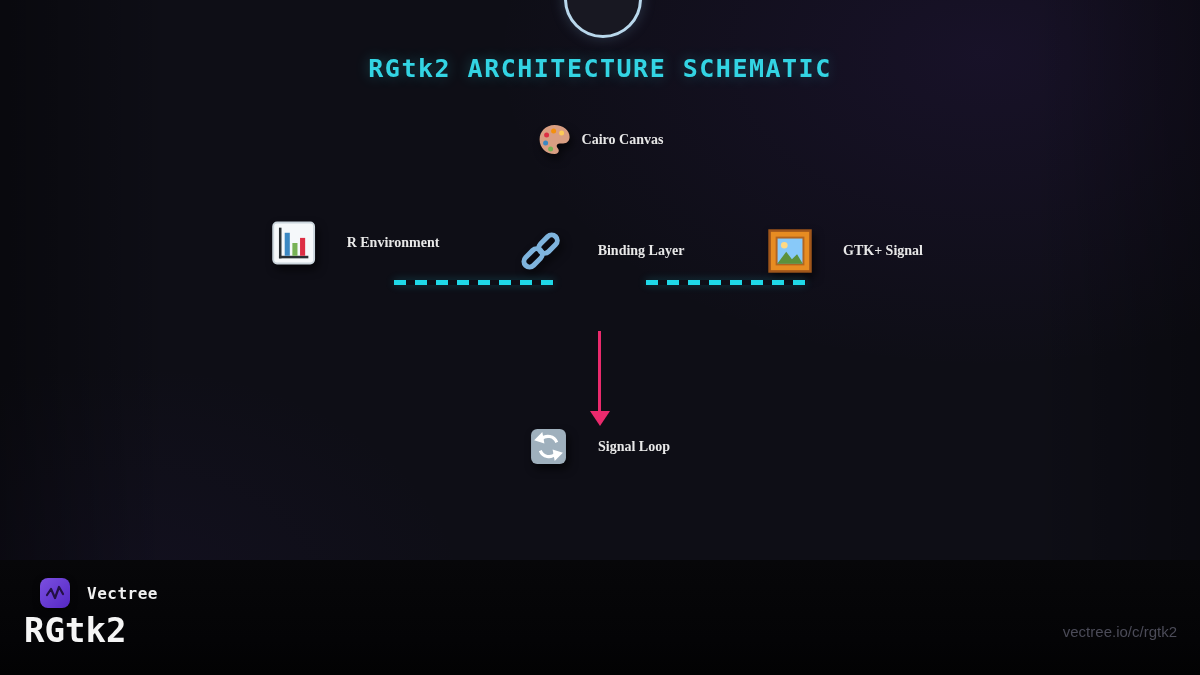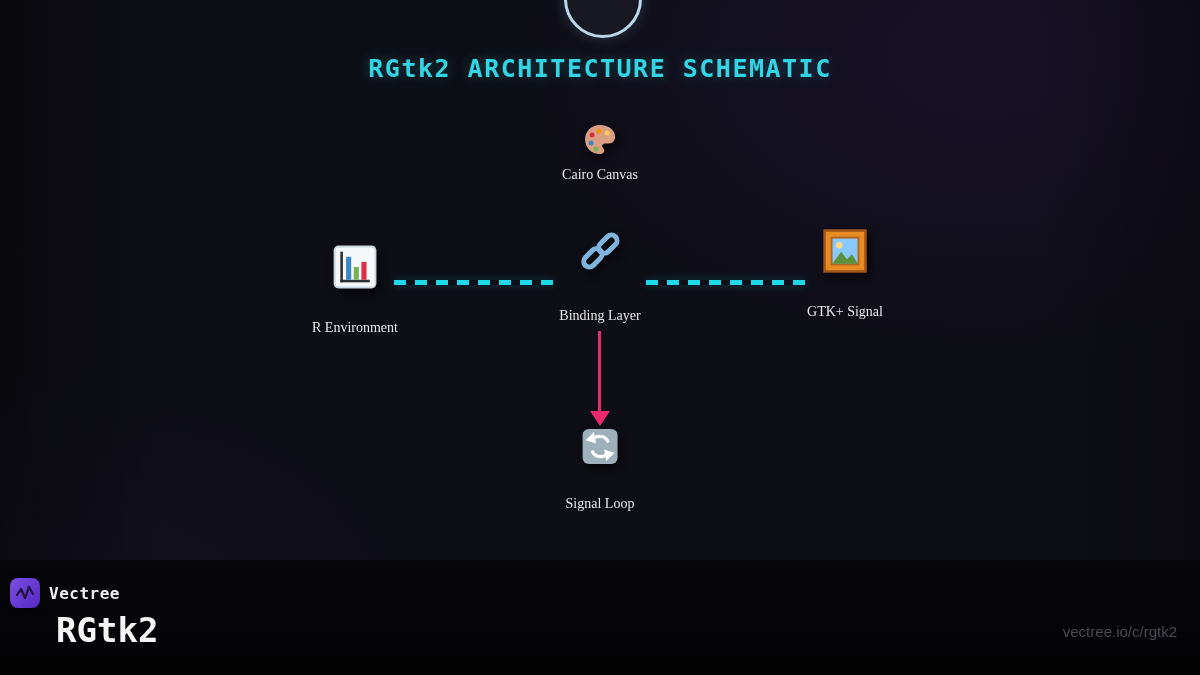--- a/index.html
+++ b/index.html
@@ -26,30 +26,31 @@
   }
   .title{
     position:absolute;left:0;top:54px;width:100%;
     text-align:center;
     font-family:"DejaVu Sans Mono", monospace;
     font-size:25px;font-weight:bold;letter-spacing:1.5px;
     color:#33d4e3;
     text-shadow:0 0 14px rgba(45,214,226,0.30);
   }
   .node{
-    position:absolute;display:flex;flex-direction:column;align-items:center;
+    position:absolute;display:flex;flex-direction:row;align-items:center;
     transform:translateX(-50%);
+    font-weight:bold;
   }
   .node .label{
     font-family:"Liberation Serif","DejaVu Serif", serif;
     font-size:14px;color:#e8e8e8;white-space:nowrap;
   }
   .icon{line-height:0;filter:drop-shadow(3px 5px 4px rgba(0,0,0,0.60));}
   .node-cairo{left:600px;top:122px;gap:9px;}
-  .node-renv{left:355px;top:244px;gap:30px;}
+  .node-renv{left:355px;top:220px;gap:30px;}
   .node-binding{left:600px;top:226px;gap:32px;}
   .node-gtk{left:845px;top:228px;gap:30px;}
   .node-signal{left:600px;top:428px;gap:31px;justify-content:center;}
   .connector{
     position:absolute;height:5px;top:280px;
     background:repeating-linear-gradient(90deg,#1fd8e8 0 12px, transparent 12px 21px);
     box-shadow:0 0 8px rgba(31,216,232,0.25);
   }
   .connector-left{left:394px;width:160px;}
   .connector-right{left:646px;width:160px;}
@@ -60,37 +61,37 @@
   .arrow-head{
     position:absolute;left:590px;top:411px;width:0;height:0;
     border-left:10px solid transparent;border-right:10px solid transparent;
     border-top:15px solid #ea2a6d;
   }
   .footer{
     position:absolute;left:0;top:560px;width:1200px;height:115px;
     background:linear-gradient(180deg,#070709,#040406 70%,#020203);
   }
   .brand-row{
-    position:absolute;left:10px;top:18px;
-    display:flex;align-items:center;gap:9px;
+    position:absolute;left:40px;top:18px;
+    display:flex;align-items:center;gap:17px;
   }
   .logo-badge{
     width:30px;height:30px;border-radius:8px;
     background:linear-gradient(135deg,#7b4fe0,#5528c4);
     display:flex;align-items:center;justify-content:center;
     box-shadow:0 2px 6px rgba(0,0,0,0.5);
   }
   .brand-name{
     font-family:"DejaVu Sans Mono", monospace;
     font-size:16px;font-weight:bold;color:#f0f0f0;letter-spacing:0.5px;
   }
   .project-name{
     position:absolute;left:24px;top:50px;
     font-family:"DejaVu Sans Mono", monospace;
-    font-size:34px;font-weight:bold;color:#f5f5f5;margin-left:32px;
+    font-size:34px;font-weight:bold;color:#f5f5f5;
   }
   .footer-url{
     position:absolute;right:23px;top:63px;
     font-family:Liberation Sans, sans-serif;
     font-size:15px;color:#4b4b58;
   }
 </style>
 </head>
 <body>
 

